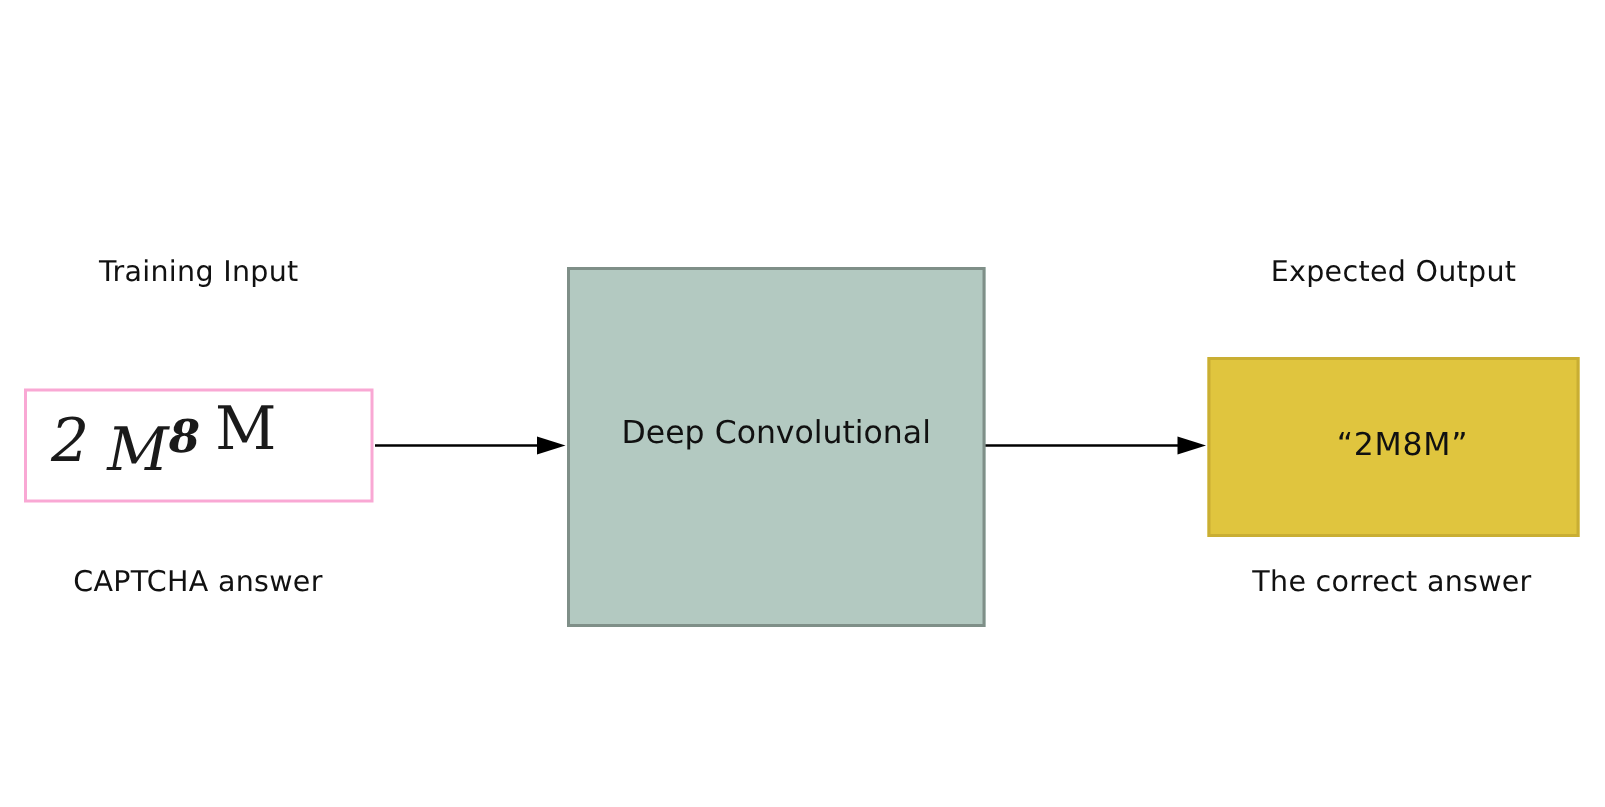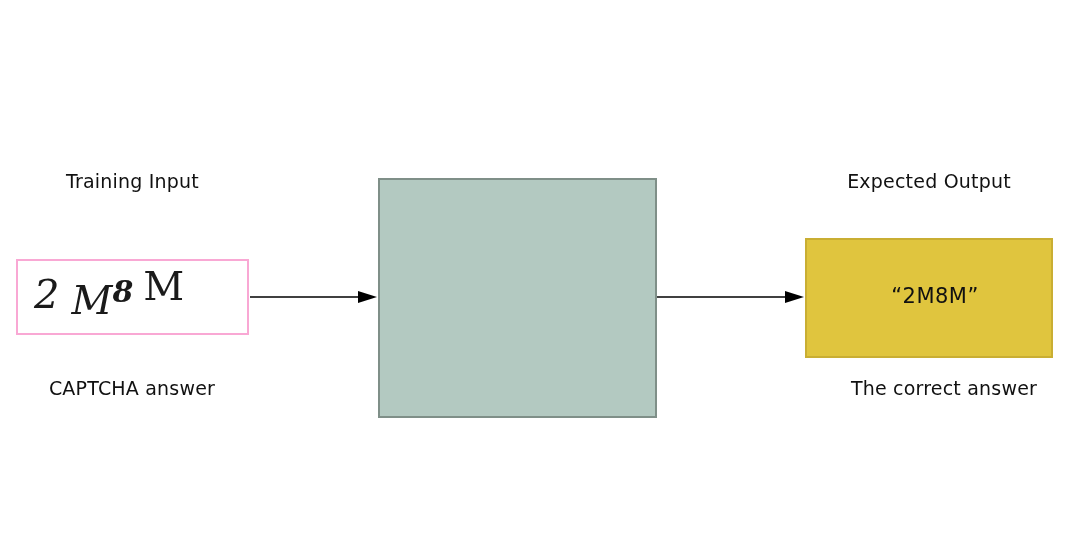--- a/index.html
+++ b/index.html
@@ -32,30 +32,31 @@
 <div class="captcha-box">
   <div class="captcha-text">
     <span class="c1">2</span><span class="c2">M</span><span class="c3">8</span><span class="c4">M</span>
   </div>
 </div>
 
 <div class="label" style="left:36px; top:377px; width:192px;">CAPTCHA answer</div>
 
 <div class="cnn-box">
   <div class="cnn-label">
+    <div>Deep Convolutional</div>
   </div>
 </div>
 
 <div class="label" style="left:833px; top:170px; width:192px;">Expected Output</div>
 
 <div class="out-box">
   <div class="out-label">“2M8M”</div>
 </div>
 
-<div class="label" style="left:820px; top:377px; width:216px;margin-left:16px;">The correct answer</div>
+<div class="label" style="left:820px; top:377px; width:216px;">The correct answer</div>
 
 <svg class="arrows" width="1070" height="538">
   <g>
     <line x1="250" y1="297" x2="360" y2="297" stroke="#000" stroke-width="1.6"></line>
     <polygon points="358,291 377,297 358,303" fill="#000"></polygon>
   </g>
   <g>
     <line x1="657" y1="297" x2="787" y2="297" stroke="#000" stroke-width="1.6"></line>
     <polygon points="785,291 804,297 785,303" fill="#000"></polygon>
   </g>

